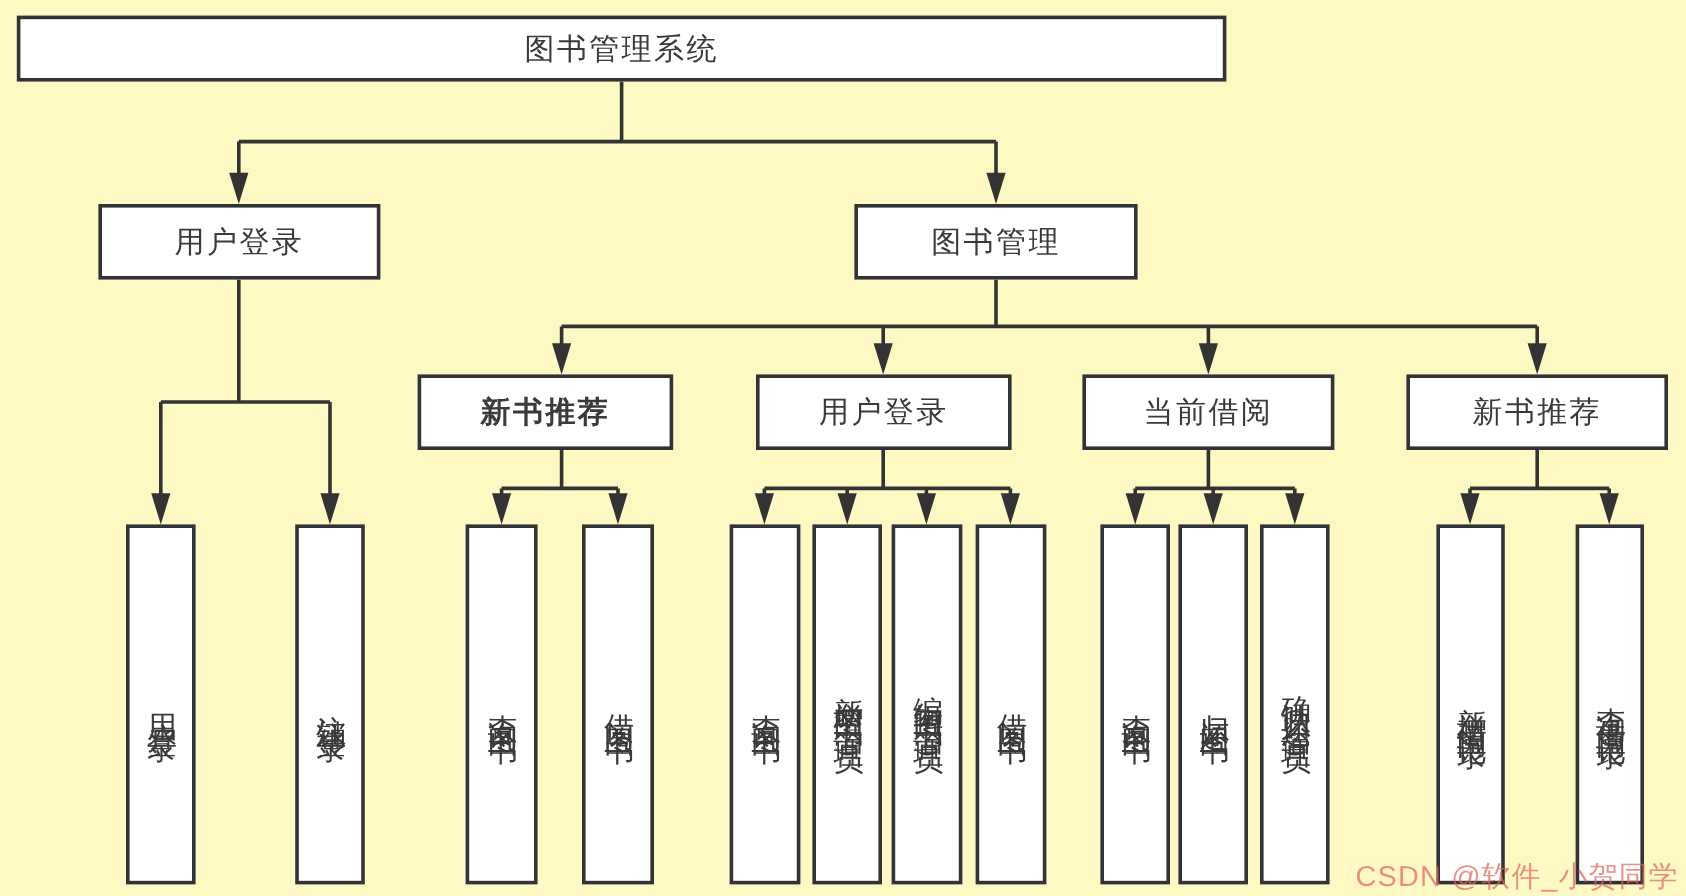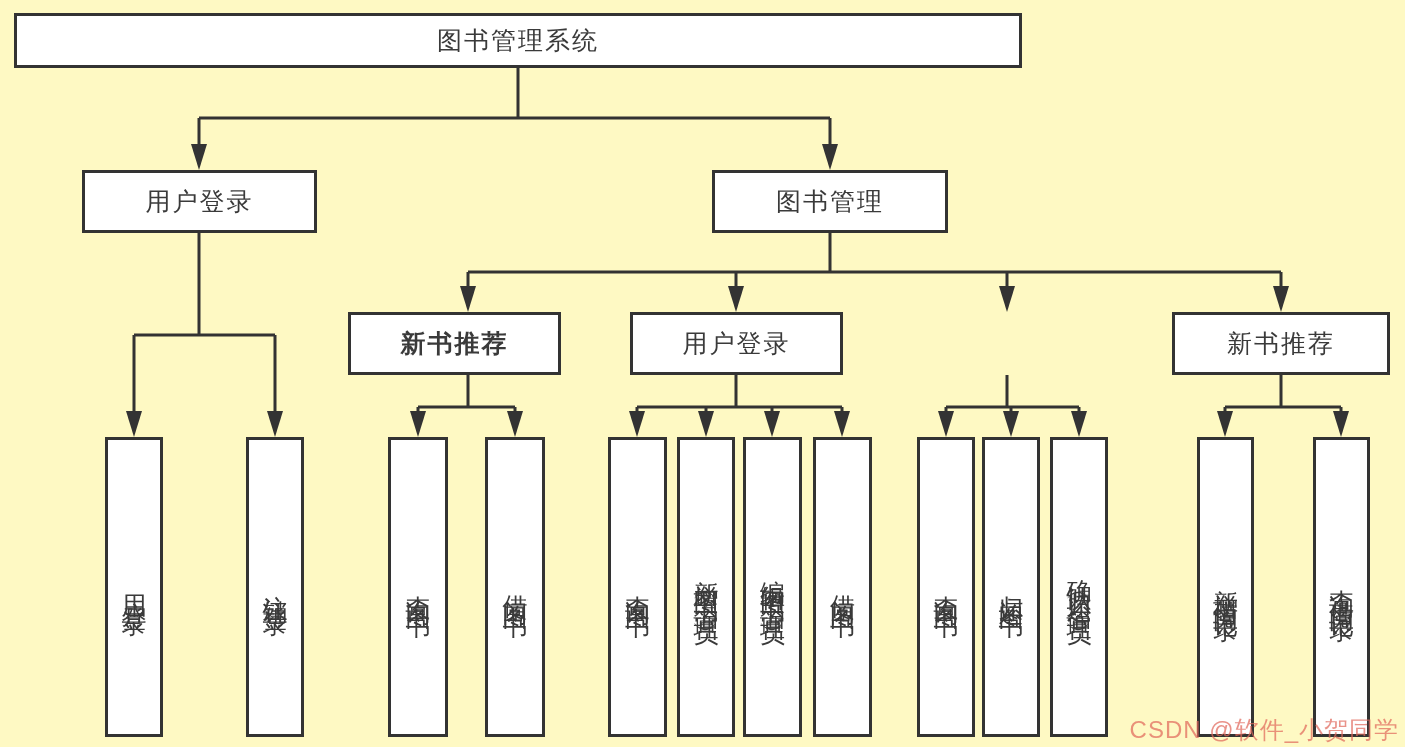--- a/index.html
+++ b/index.html
@@ -107,20 +107,23 @@
   <div class="node hbox lv1b">
     <span>图书管理</span>
   </div>
 
   <div class="node hbox lv2 s0">
     <span>新书推荐</span>
   </div>
   <div class="node hbox lv2 s1">
     <span>用户登录</span>
   </div>
+  <div class="node hbox lv2 s2">
+    <span>当前借阅</span>
+  </div>
   <div class="node hbox lv2 s3">
     <span>新书推荐</span>
   </div>
 
   <div class="node vbox a1">
     <span class="vtext">用户登录</span>
   </div>
   <div class="node vbox a2">
     <span class="vtext">注销登录</span>
   </div>

